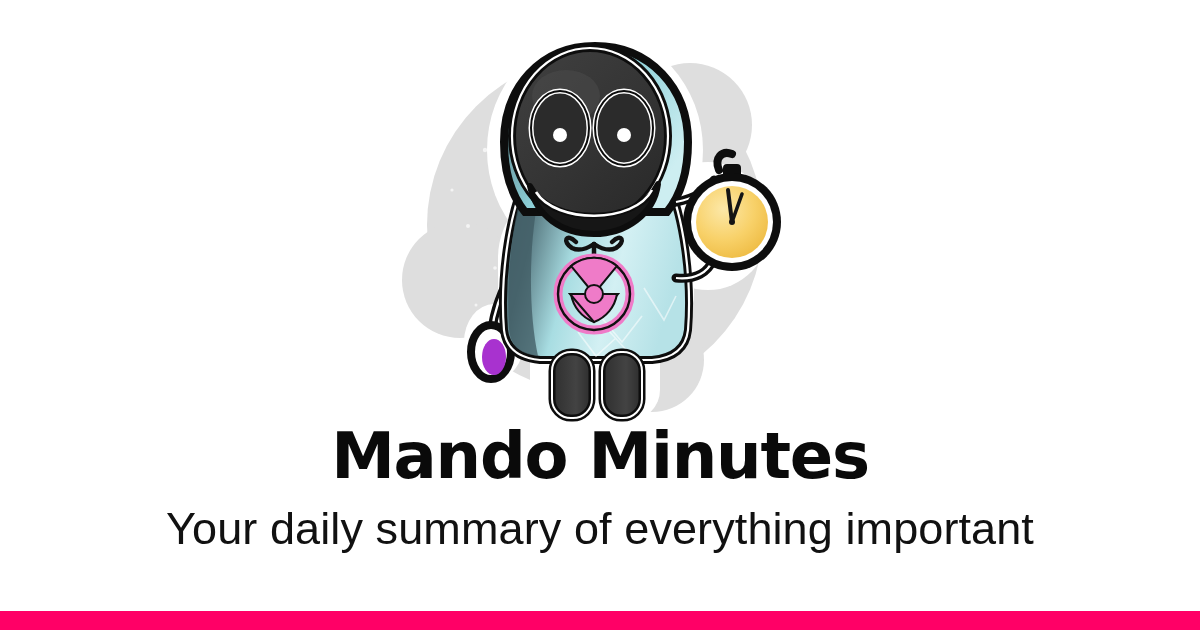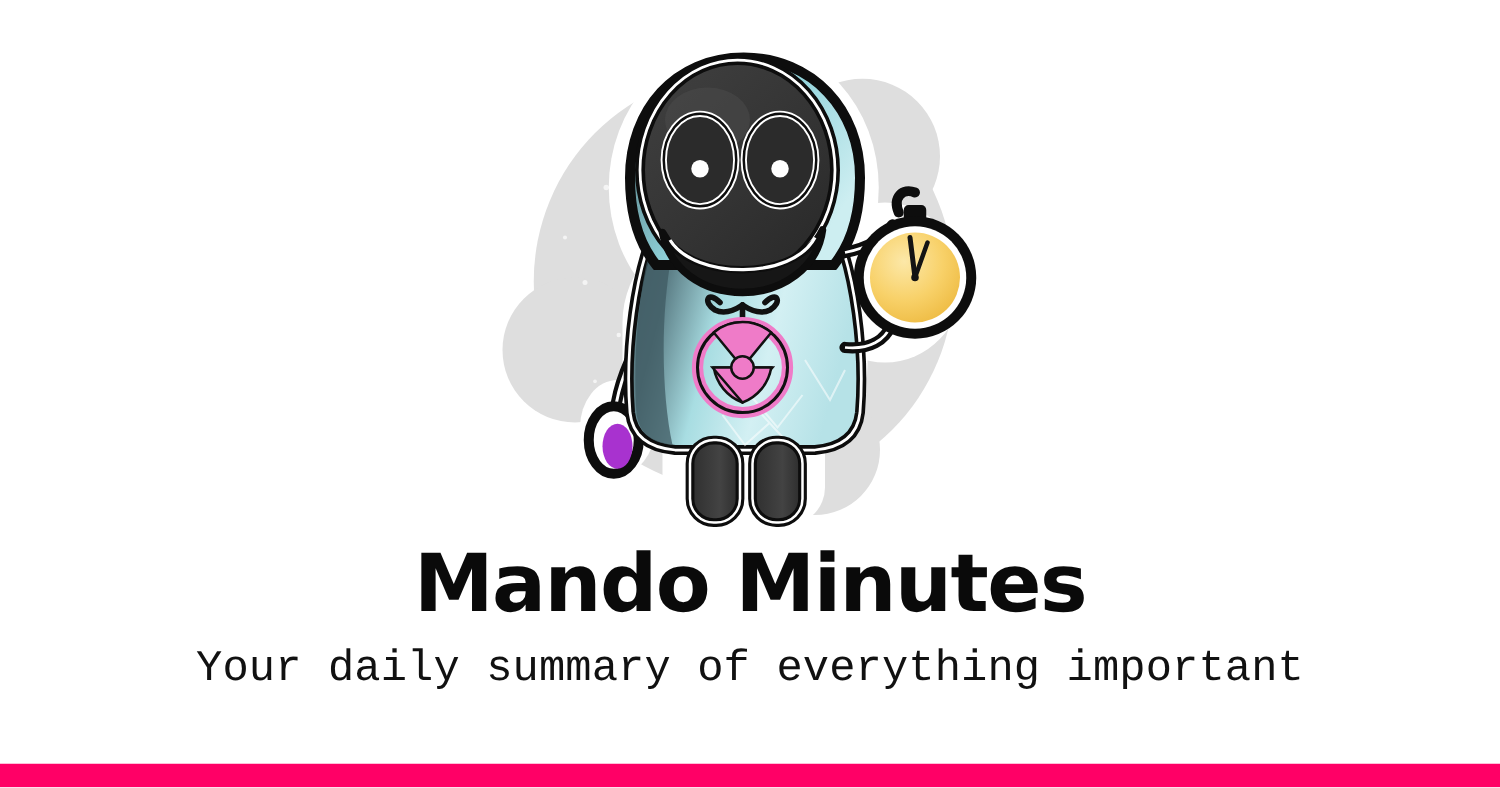--- a/index.html
+++ b/index.html
@@ -41,33 +41,33 @@
 
   
   .text-block {
     position: absolute;
     left: 0;
     top: 420px;
     width: 1200px;
     text-align: center;
   }
   .brand-title {
-    margin: 16px;
+    margin: 4px;
     font-family: "DejaVu Sans", "Liberation Sans", sans-serif;
     font-size: 64px;
     font-weight: 700;
     letter-spacing: -1.2px;
     line-height: 1.0;
     color: #0a0a0a;
     white-space: nowrap;
   }
   .brand-tagline {
     margin: 16px 0 0 0;
-    font-family: Liberation Mono, monospace;
-    font-size: 35px;
+    font-family: Liberation Sans, sans-serif;
+    font-size: 45px;
     font-weight: 400;
     letter-spacing: 0.1px;
     line-height: 1.1;
     color: #111111;
     white-space: nowrap;
   }
 
   
   .accent-bar {
     position: absolute;

